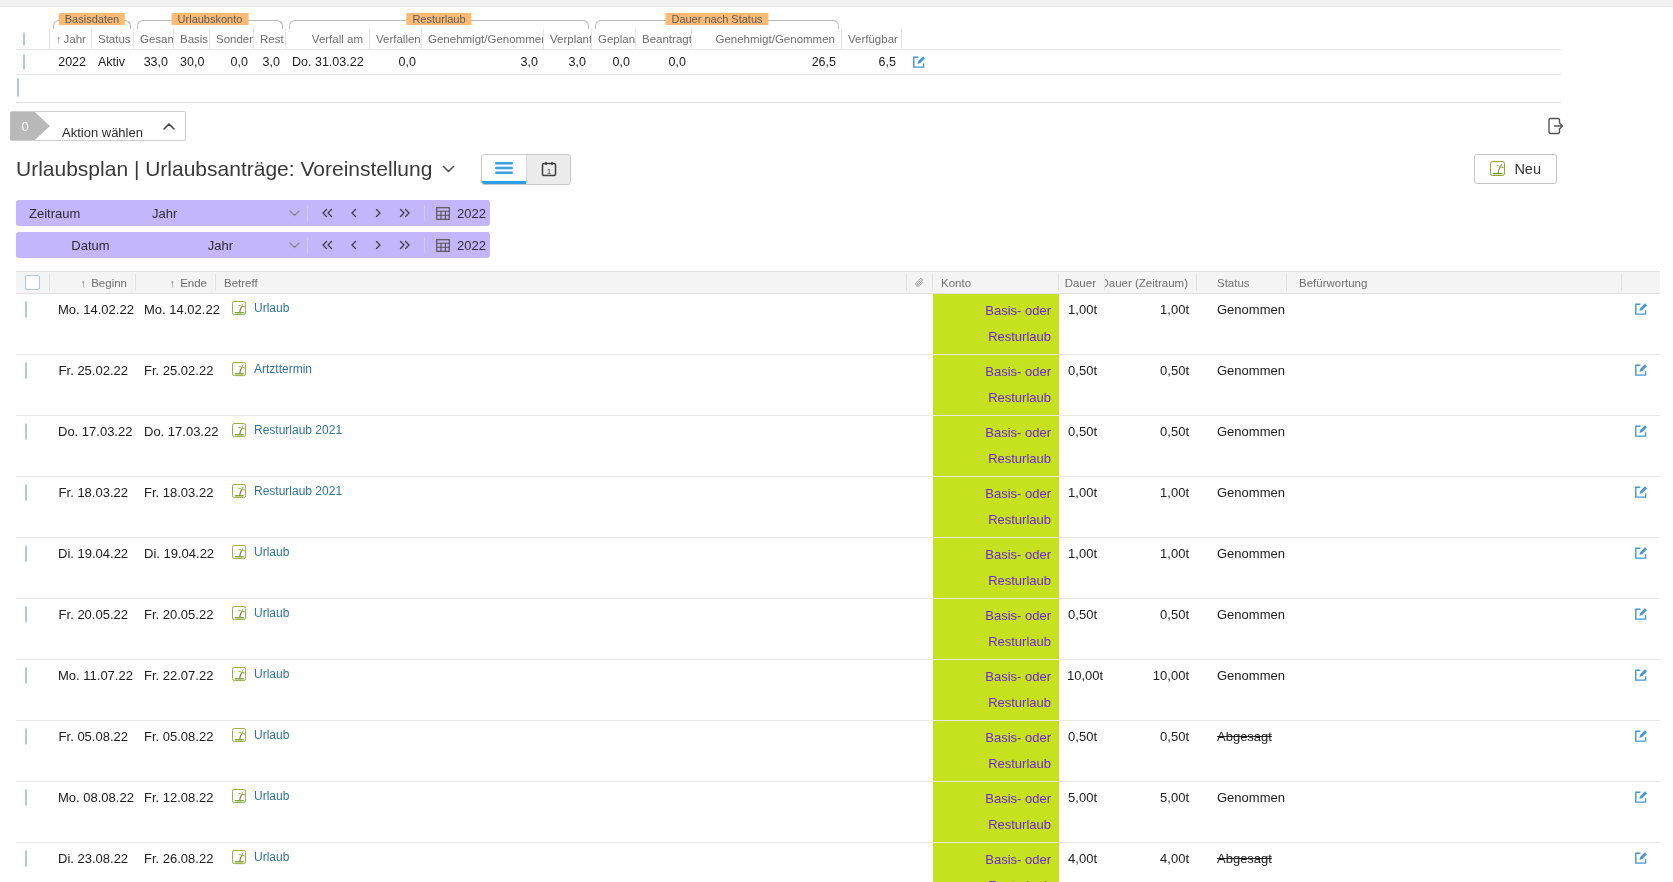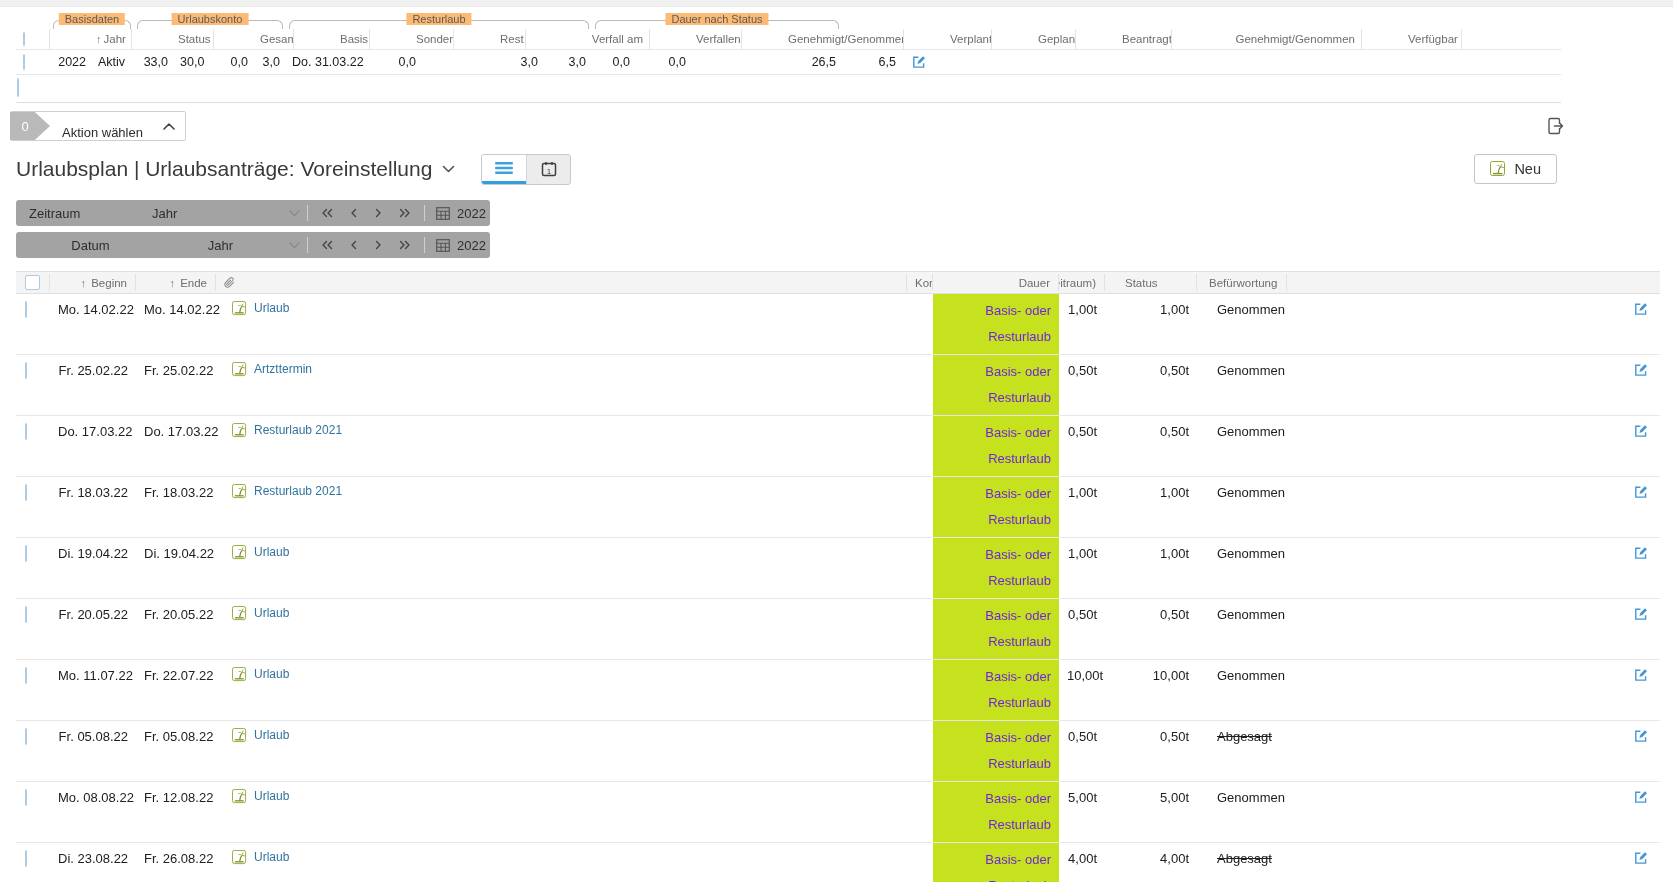--- a/index.html
+++ b/index.html
@@ -10,21 +10,21 @@
   
   .summary { margin-left:16px; width:1545px; }
   .sgrid { display:grid;
     grid-template-columns:34px 42px 42px 40px 36px 44px 32px 84px 52px 122px 48px 44px 56px 150px 60px 34px;
     align-items:center; }
   .sgroups { height:22px; align-items:end; }
   .bracket { position:relative; height:9px; margin:0 3px;
     border:1px solid #b9b9b9; border-bottom:none; border-radius:6px 6px 0 0; }
   .bracket span { position:absolute; top:-8px; left:50%; transform:translateX(-50%);
     background:#fdba74; padding:0 6px; font-size:11px; color:#5a5a5a; white-space:nowrap; }
-  .shead { border-bottom:1px solid #e6e6e6;gap:40px; }
+  .shead { border-bottom:1px solid #e6e6e6; }
   .shead .hc { font-size:11.5px; color:#6e6e6e; padding:4px 6px; border-right:1px solid #e4e4e4;
     white-space:nowrap; overflow:hidden; }
   .shead .hc:last-child { border-right:none; }
   .srow  { border-bottom:1px solid #e6e6e6; }
   .srow .c { font-size:12.5px; color:#1c1c1c; padding:4px 6px; white-space:nowrap; }
   .sempty { border-bottom:1px solid #dedede; padding:4px 0 5px; }
   .tr { text-align:right; } .tl { text-align:left; }
   .cb { width:15px; height:15px; border:1px solid #aecbe3; border-radius:2px; background:#fff;
     margin-left:1px; cursor:pointer; }
   .sort { color:#7a7a7a; font-size:11px; margin-right:2px; }
@@ -46,21 +46,21 @@
   .title-caret { margin-left:10px; cursor:pointer; display:flex; }
   .view-toggle { display:flex; margin-left:26px; border:1px solid #c9c9c9; border-radius:3px;
     overflow:hidden; background:#ececec; height:31px; }
   .seg { width:44px; display:flex; align-items:center; justify-content:center; cursor:pointer; }
   .seg.active { background:#fff; border-bottom:3px solid #2d9fe3; }
   .seg + .seg { border-left:1px solid #d6d6d6; }
   .btn-neu { display:flex; align-items:center; gap:8px; border:1px solid #c5c5c5; border-radius:3px;
     background:#fff; height:30px; padding:0 15px; font-size:14.5px; color:#333; cursor:pointer; }
 
   
-  .fbar { display:flex; align-items:center; width:474px; height:26px; background:#a3a3a3;
+  .fbar { display:flex; align-items:center; width:474px; height:26px; background:#c4b5fd;
     border-radius:3px; margin:5px 0 0 16px; font-size:13px; color:#2e2e2e; }
   .fbar + .fbar { margin-top:6px;text-align:center; }
   .f-label { width:136px; padding-left:13px; }
   .f-dd { display:flex; align-items:center; width:148px; cursor:pointer; }
   .f-dd .dd-val { flex:1; }
   .f-sep { width:1px; height:16px; background:#cfcfcf; margin:0 7px; }
   .nav { display:flex; align-items:center; gap:4px; }
   .nav .icon-btn { padding:2px 6px; }
   .f-year { display:flex; align-items:center; gap:7px; cursor:pointer; padding-left:4px; }
 
@@ -312,20 +312,23 @@
   </div>
 </div>
 
 <div class="mtable">
   <div class="mgrid mhead">
     <div class="hc">
         <span class="cb"></span>
       </div>
     <div class="hc tr"><span class="sort">↑</span>&nbsp;<span>Beginn</span></div>
     <div class="hc tr"><span class="sort">↑</span>&nbsp;<span>Ende</span></div>
+    <div class="hc tl">
+        <span>Betreff</span>
+      </div>
     <div class="hc">
       <svg width="11" height="15" viewBox="0 0 24 24">
         <path d="M21.44 11.05l-9.19 9.19a6 6 0 0 1-8.49-8.49l9.19-9.19a4 4 0 0 1 5.66 5.66l-9.2 9.19a2 2 0 0 1-2.83-2.83l8.49-8.48" fill="none" stroke="#8a8a8a" stroke-width="2.2"></path>
       </svg>
     </div>
     <div class="hc tl">
         <span>Konto</span>
       </div>
     <div class="hc tr">
         <span>Dauer</span>

